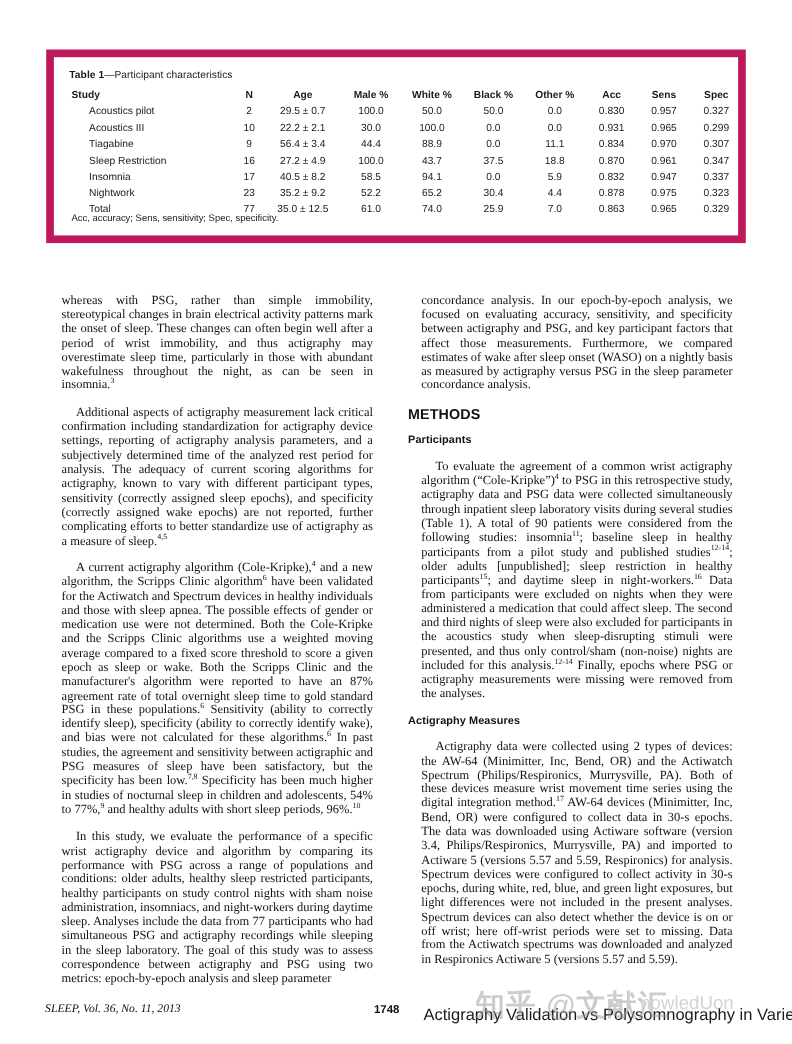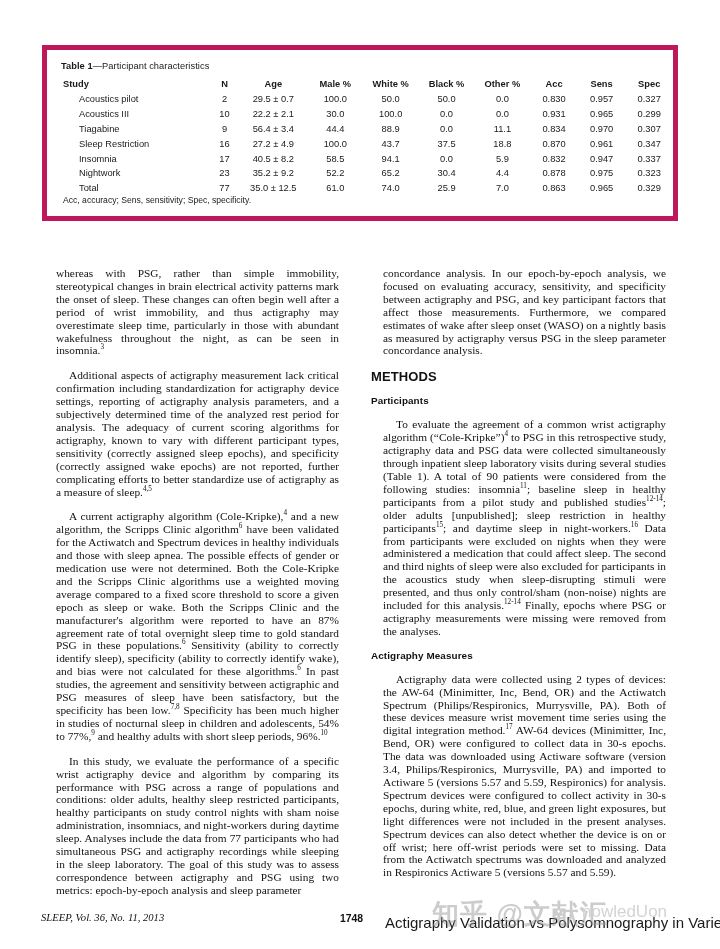--- a/index.html
+++ b/index.html
@@ -17,21 +17,21 @@
     color: #111111;
   }
 
   
   .table-box {
     position: absolute;
     left: 42px;
     top: 45px;
     width: 636px;
     height: 176px;
-    border: 5px solid #be185d;
+    border: 7px solid #be185d;
     box-sizing: border-box;
     background: #ffffff;
   }
   .table-title {
     font-family: "Liberation Sans", sans-serif;
     font-size: 9.3px;
     color: #1a1a1a;
     padding: 11px 0 0 14px;
     letter-spacing: 0.05px;
   }

